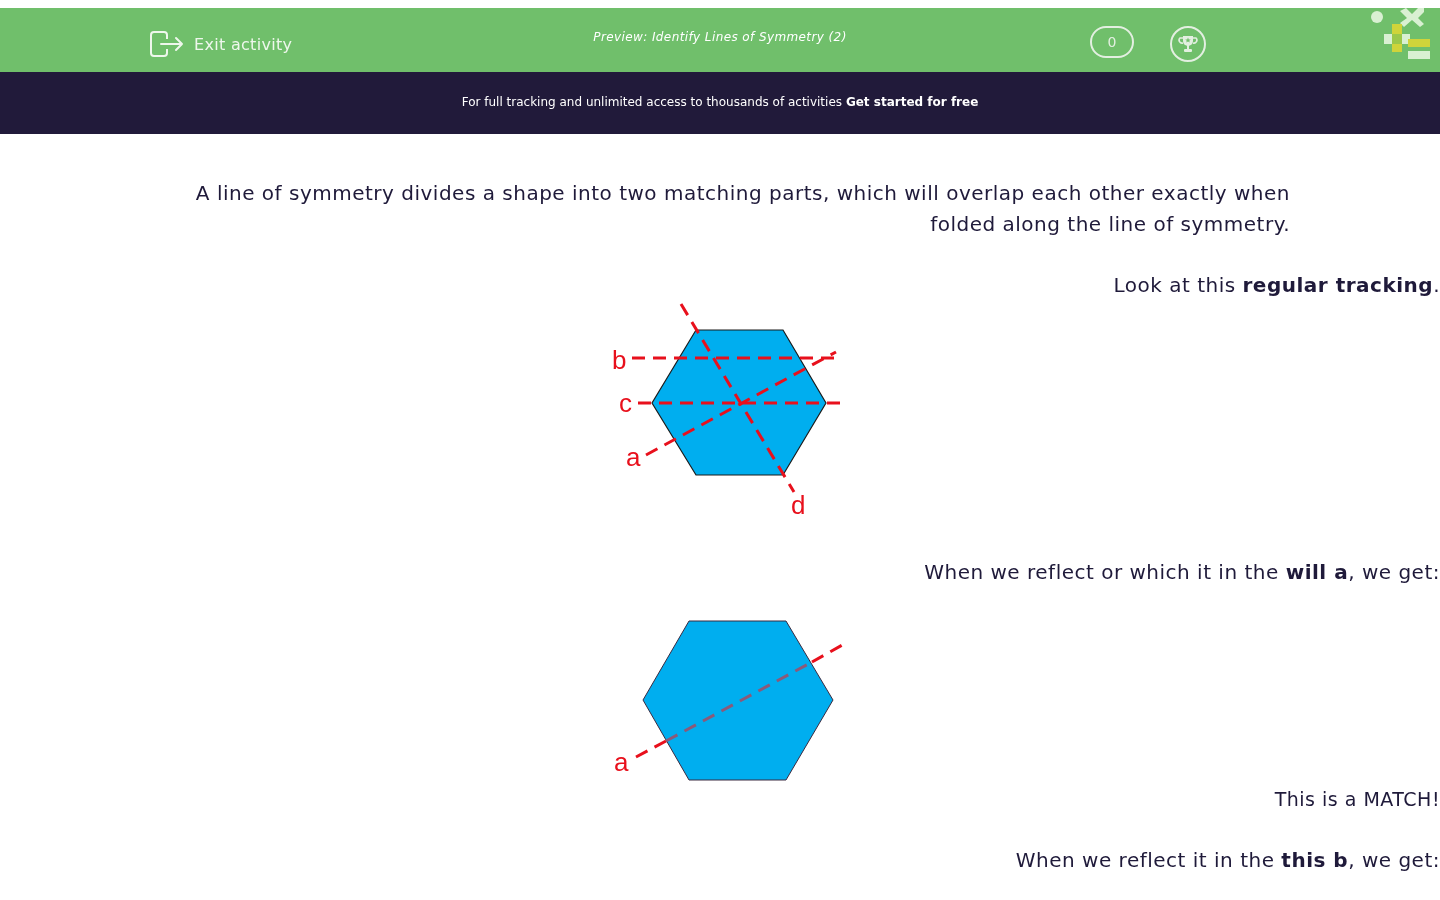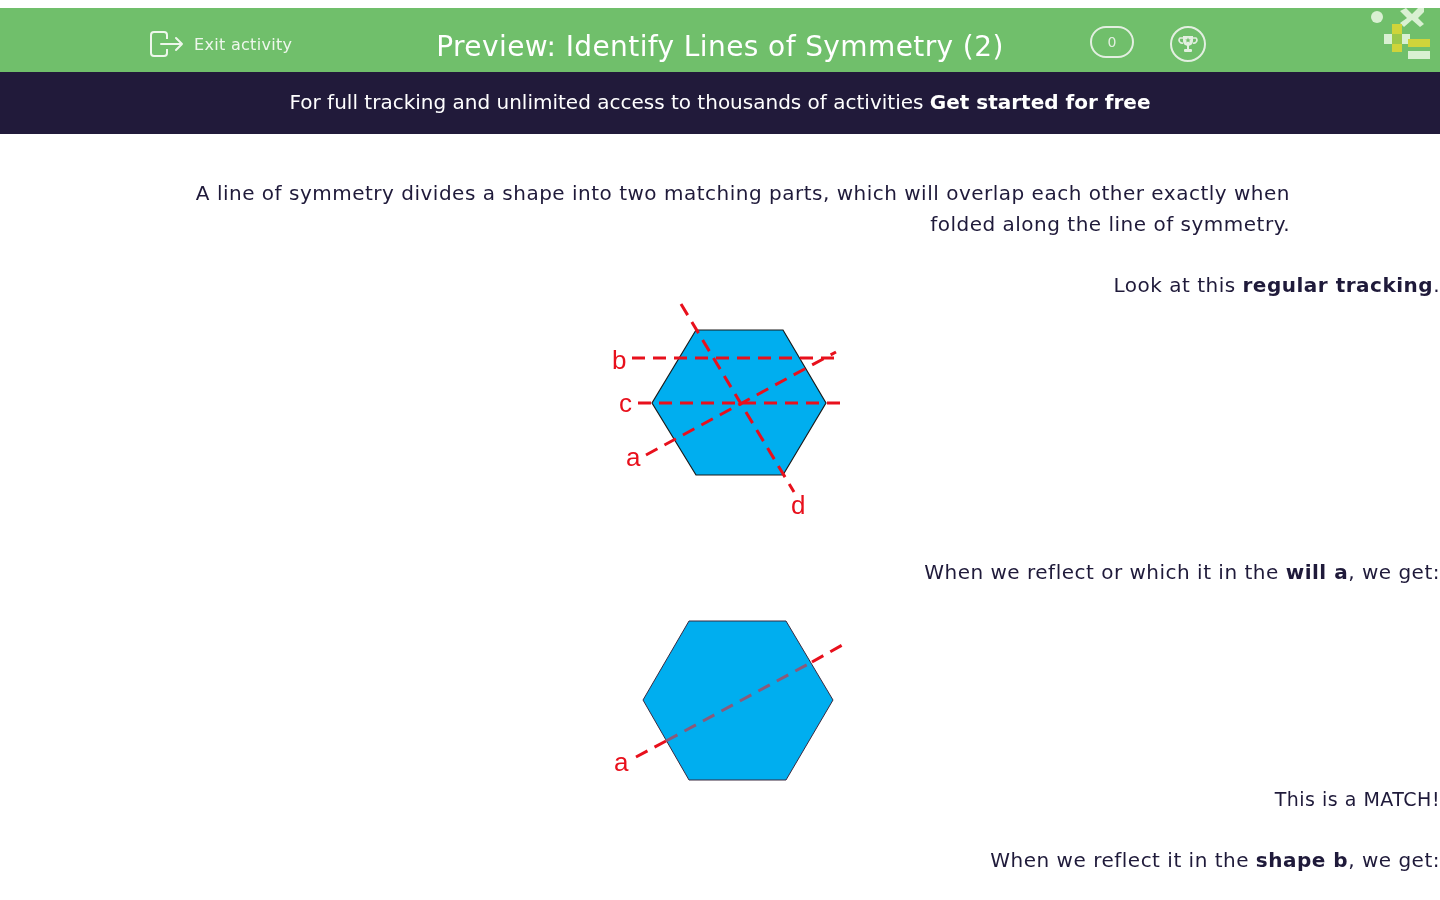--- a/index.html
+++ b/index.html
@@ -15,39 +15,40 @@
     margin-top: 8px;
   }
   .exit {
     position: absolute; left: 150px; top: 22px; height: 28px;
     display: flex; align-items: center; gap: 10px; cursor: pointer;
     color: #eef7ec; font-size: 16px; letter-spacing: 0.3px;
   }
   .exit svg { display: block; }
   .title {
     position: absolute; left: 0; right: 0; top: 22px; text-align: center;
-    color: #ffffff; font-size: 28px; font-weight: 500; letter-spacing: 0.4px;
+    color: #ffffff; font-size: 12px; font-weight: 500; letter-spacing: 0.4px;
     pointer-events: none;
+    font-style: italic;
   }
   .score {
     position: absolute; left: 1090px; top: 18px; width: 44px; height: 32px;
     border: 2px solid #e3efe1; border-radius: 18px; box-sizing: border-box;
     color: #e3efe1; font-size: 14px; text-align: center; line-height: 28px;
   }
   .trophy {
     position: absolute; left: 1170px; top: 18px; width: 36px; height: 36px;
     border: 2px solid #e3efe1; border-radius: 50%; box-sizing: border-box;
     display: flex; align-items: center; justify-content: center;
   }
   .logo { position: absolute; left: 1368px; top: 0; width: 72px; height: 56px; }
 
   .banner {
     position: absolute; left: 0; top: 72px; width: 1440px; height: 62px;
     background: #211a3a; color: #ffffff;
-    text-align: center; line-height: 60px; font-size: 20px;
+    text-align: center; line-height: 60px; font-size: 12px;
   }
   .banner b { font-weight: 700; cursor: pointer; }
 
   .content { position: absolute; left: 0; top: 134px; width: 1440px; }
   .p {
     position: absolute; left: 0; width: 1440px; text-align: right;
     font-size: 20px; letter-spacing: 0.5px; color: #1f1a3a; line-height: 31px;
   }
   .p b { font-weight: 700; }
   .intro { top: 44px; left: 150px; width: 1140px; }
@@ -120,14 +121,14 @@
   <svg class="fig" style="left:600px; top:476px;" width="260" height="180" viewBox="600 610 260 180">
     <polygon points="689,621 786,621 833,700 786,780 689,780 643,700" fill="#00aeef" stroke="#3a2a40" stroke-width="1"></polygon>
     <line x1="636" y1="757" x2="666" y2="741" stroke="#e8101c" stroke-width="3" stroke-dasharray="13,8"></line>
     <line x1="666" y1="741" x2="812" y2="662" stroke="#8a5a7a" stroke-width="3" stroke-dasharray="13,8"></line>
     <line x1="812" y1="662" x2="844" y2="644" stroke="#e8101c" stroke-width="3" stroke-dasharray="13,8"></line>
     <text x="614" y="771" fill="#e8101c" font-family="Liberation Sans, sans-serif" font-size="26">a</text>
   </svg>
 
   <div class="p match">This is a MATCH!</div>
 
-  <div class="p reflectb"><span>When we reflect it in the </span><b>shape b</b><span>, we get:</span></div>
+  <div class="p reflectb"><span>When we reflect it in the </span><b>this b</b><span>, we get:</span></div>
 </div>
 
 </body></html>

